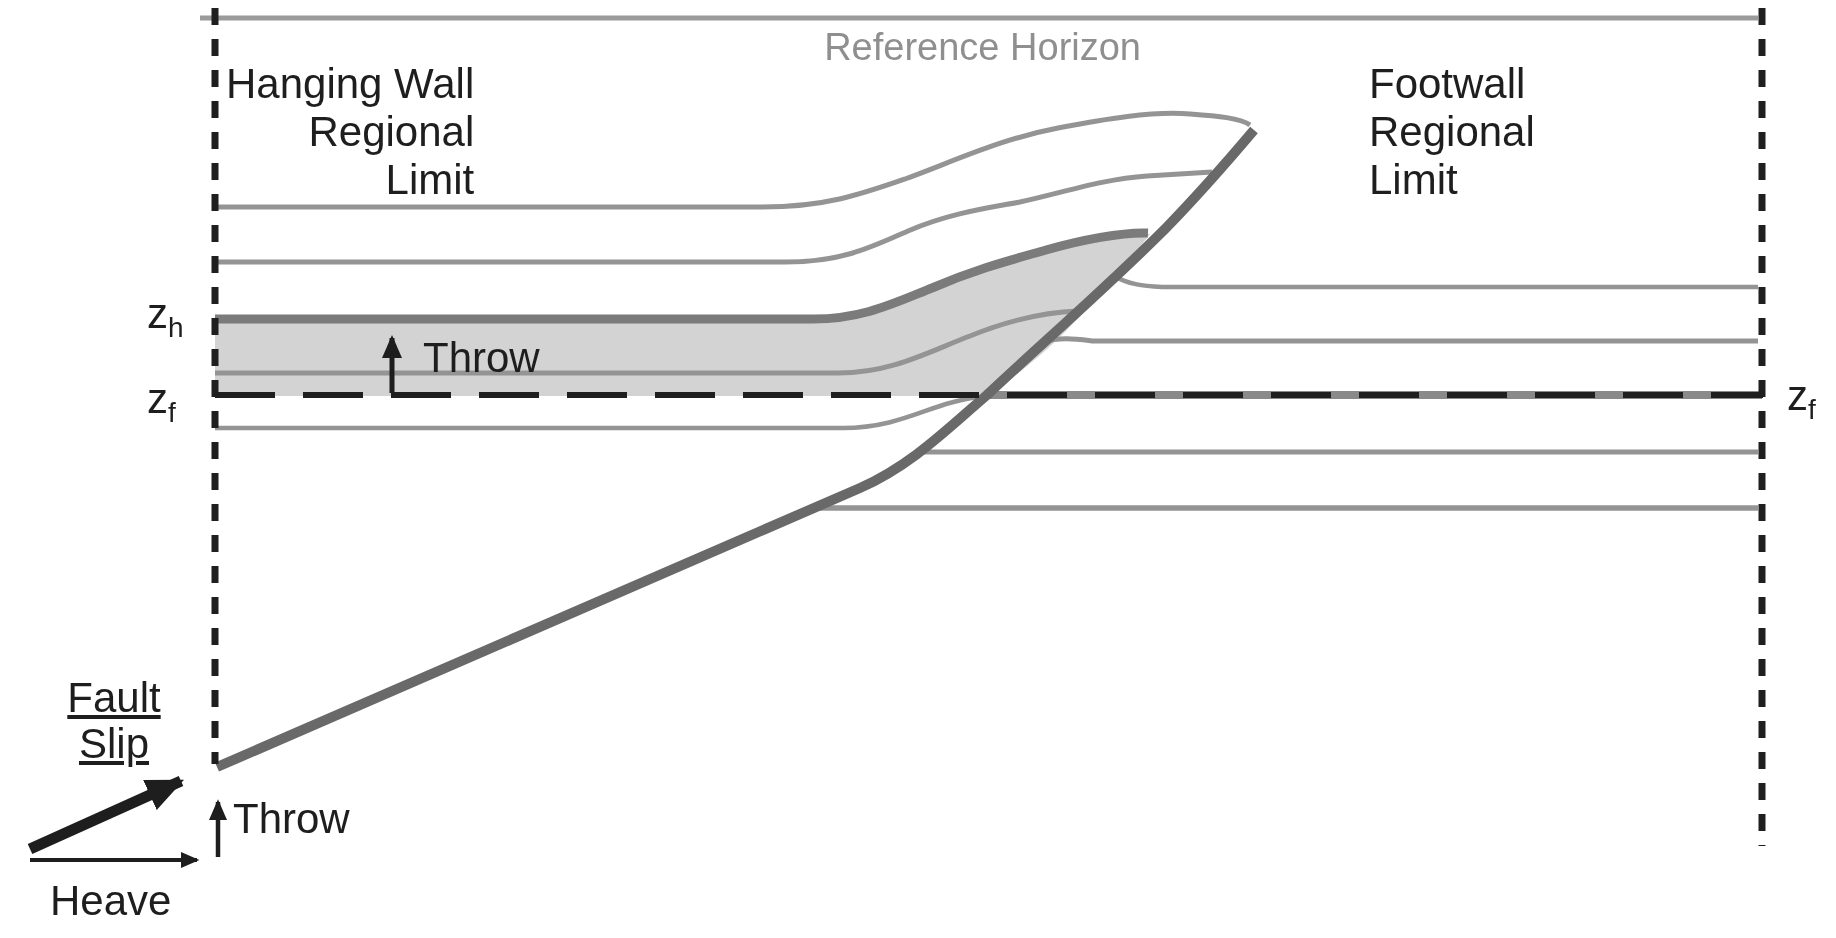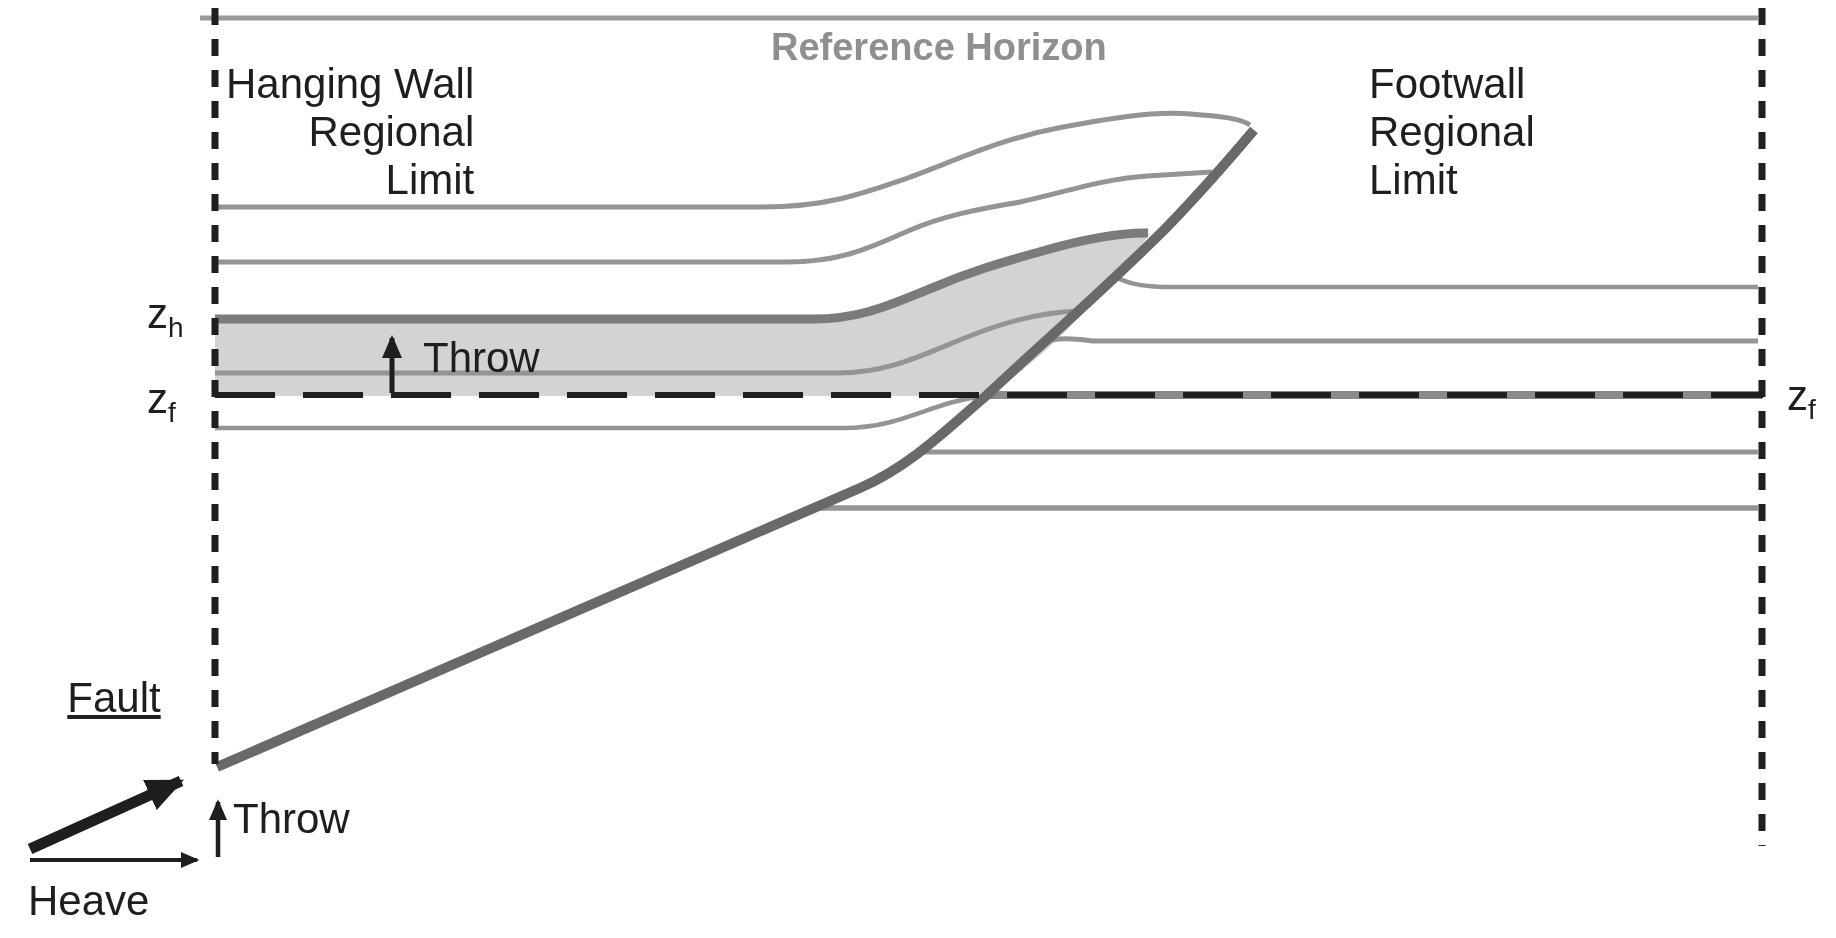--- a/index.html
+++ b/index.html
@@ -72,21 +72,21 @@
 
     <path class="ln" d="M215,8 L215,764" stroke="#1f1f1f" stroke-width="7" stroke-dasharray="17 14"></path>
     <path class="ln" d="M1762,8 L1762,846" stroke="#1f1f1f" stroke-width="7" stroke-dasharray="17 14"></path>
 
     <line x1="392" y1="393" x2="392" y2="338" stroke="#1e1e1e" stroke-width="5" marker-end="url(#arrowSmall)"></line>
     <line x1="30" y1="849" x2="181" y2="781" stroke="#1e1e1e" stroke-width="11" marker-end="url(#arrowBig)"></line>
     <line x1="218" y1="857" x2="218" y2="802" stroke="#1e1e1e" stroke-width="4.5" marker-end="url(#arrowSmall)"></line>
     <line x1="30" y1="860" x2="197" y2="860" stroke="#1e1e1e" stroke-width="4" marker-end="url(#arrowSmall)"></line>
   </svg>
 
-  <div class="lbl ref" style="left:771px;top:28px;width:400px;text-align:left;font-weight:bold;">Reference Horizon</div>
+  <div class="lbl ref" style="left:741px;top:28px;width:400px;text-align:right;">Reference Horizon</div>
 
   <div class="lbl big lbl-block" style="left:226px;top:60px;">
     <div>Hanging Wall</div>
     <div>Regional</div>
     <div>Limit</div>
   </div>
 
   <div class="lbl big lbl-block" style="left:1369px;top:60px;width:400px;text-align:left;">
     <div>Footwall</div>
     <div>Regional</div>
@@ -102,19 +102,20 @@
   </div>
 
   <div class="lbl zlab" style="left:1787px;top:375px;">
     <span>z</span><sub>f</sub>
   </div>
 
   <div class="lbl big" style="left:423px;top:337px;">Throw</div>
 
   <div class="lbl big" style="left:36px;top:675px;width:156px;text-align:center;line-height:46px;text-decoration:underline;">
     <div>Fault</div>
+    <div>Slip</div>
   </div>
 
   <div class="lbl big" style="left:233px;top:798px;">Throw</div>
 
-  <div class="lbl big" style="left:28px;top:880px;">Heave</div>
+  <div class="lbl big" style="left:50px;top:880px;">Heave</div>
 
 </div>
 
 </body></html>

